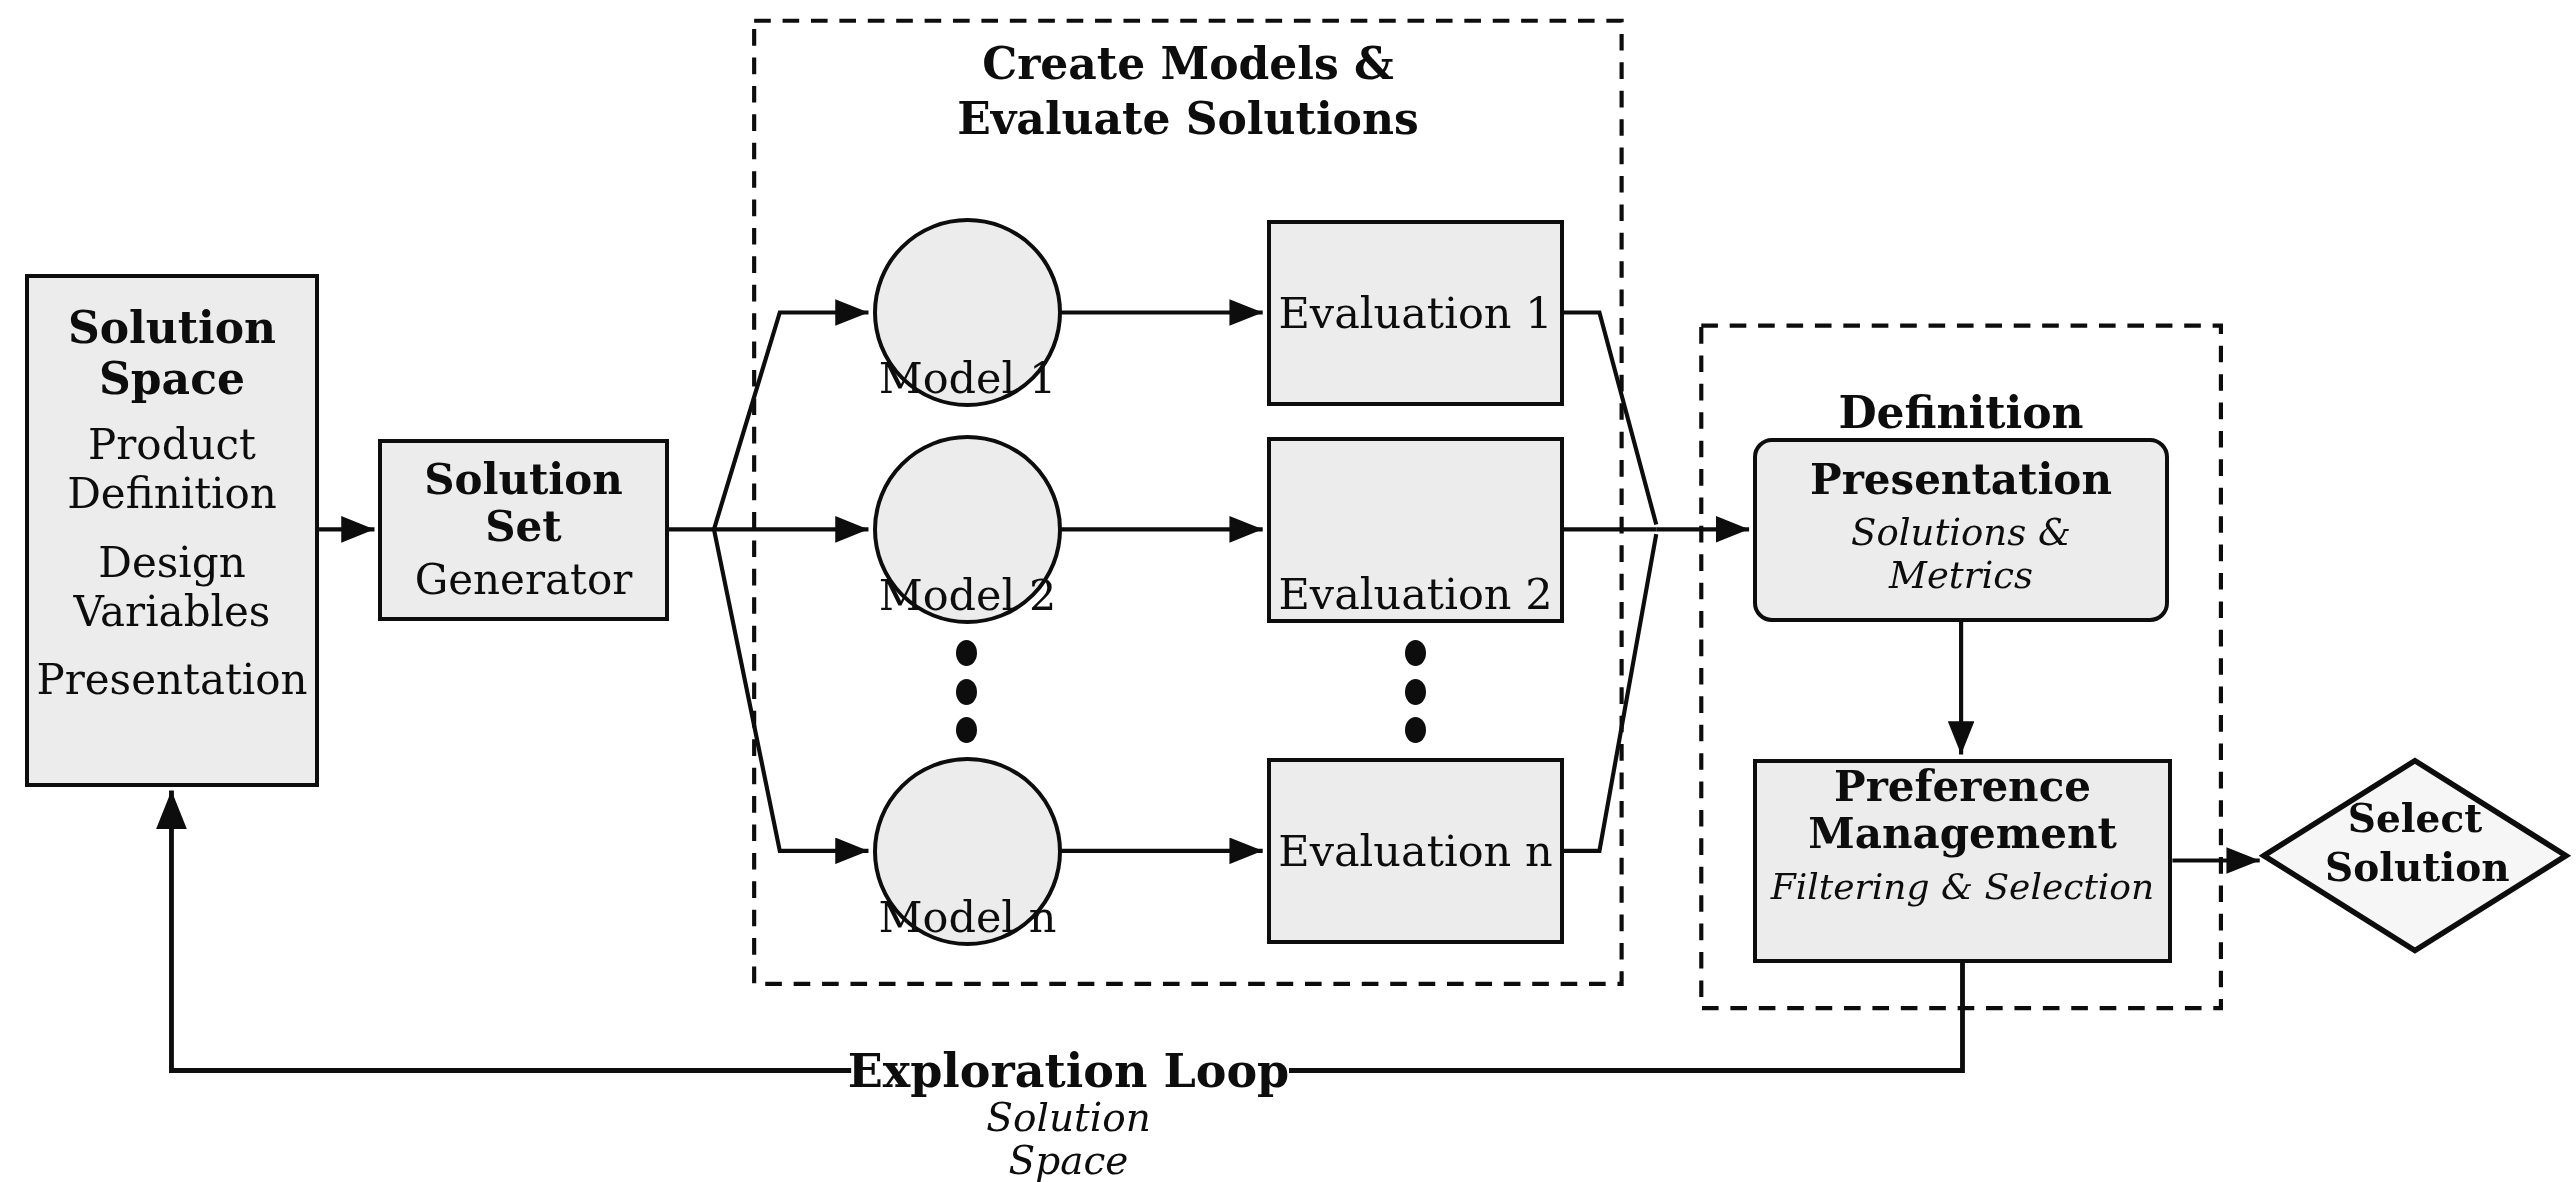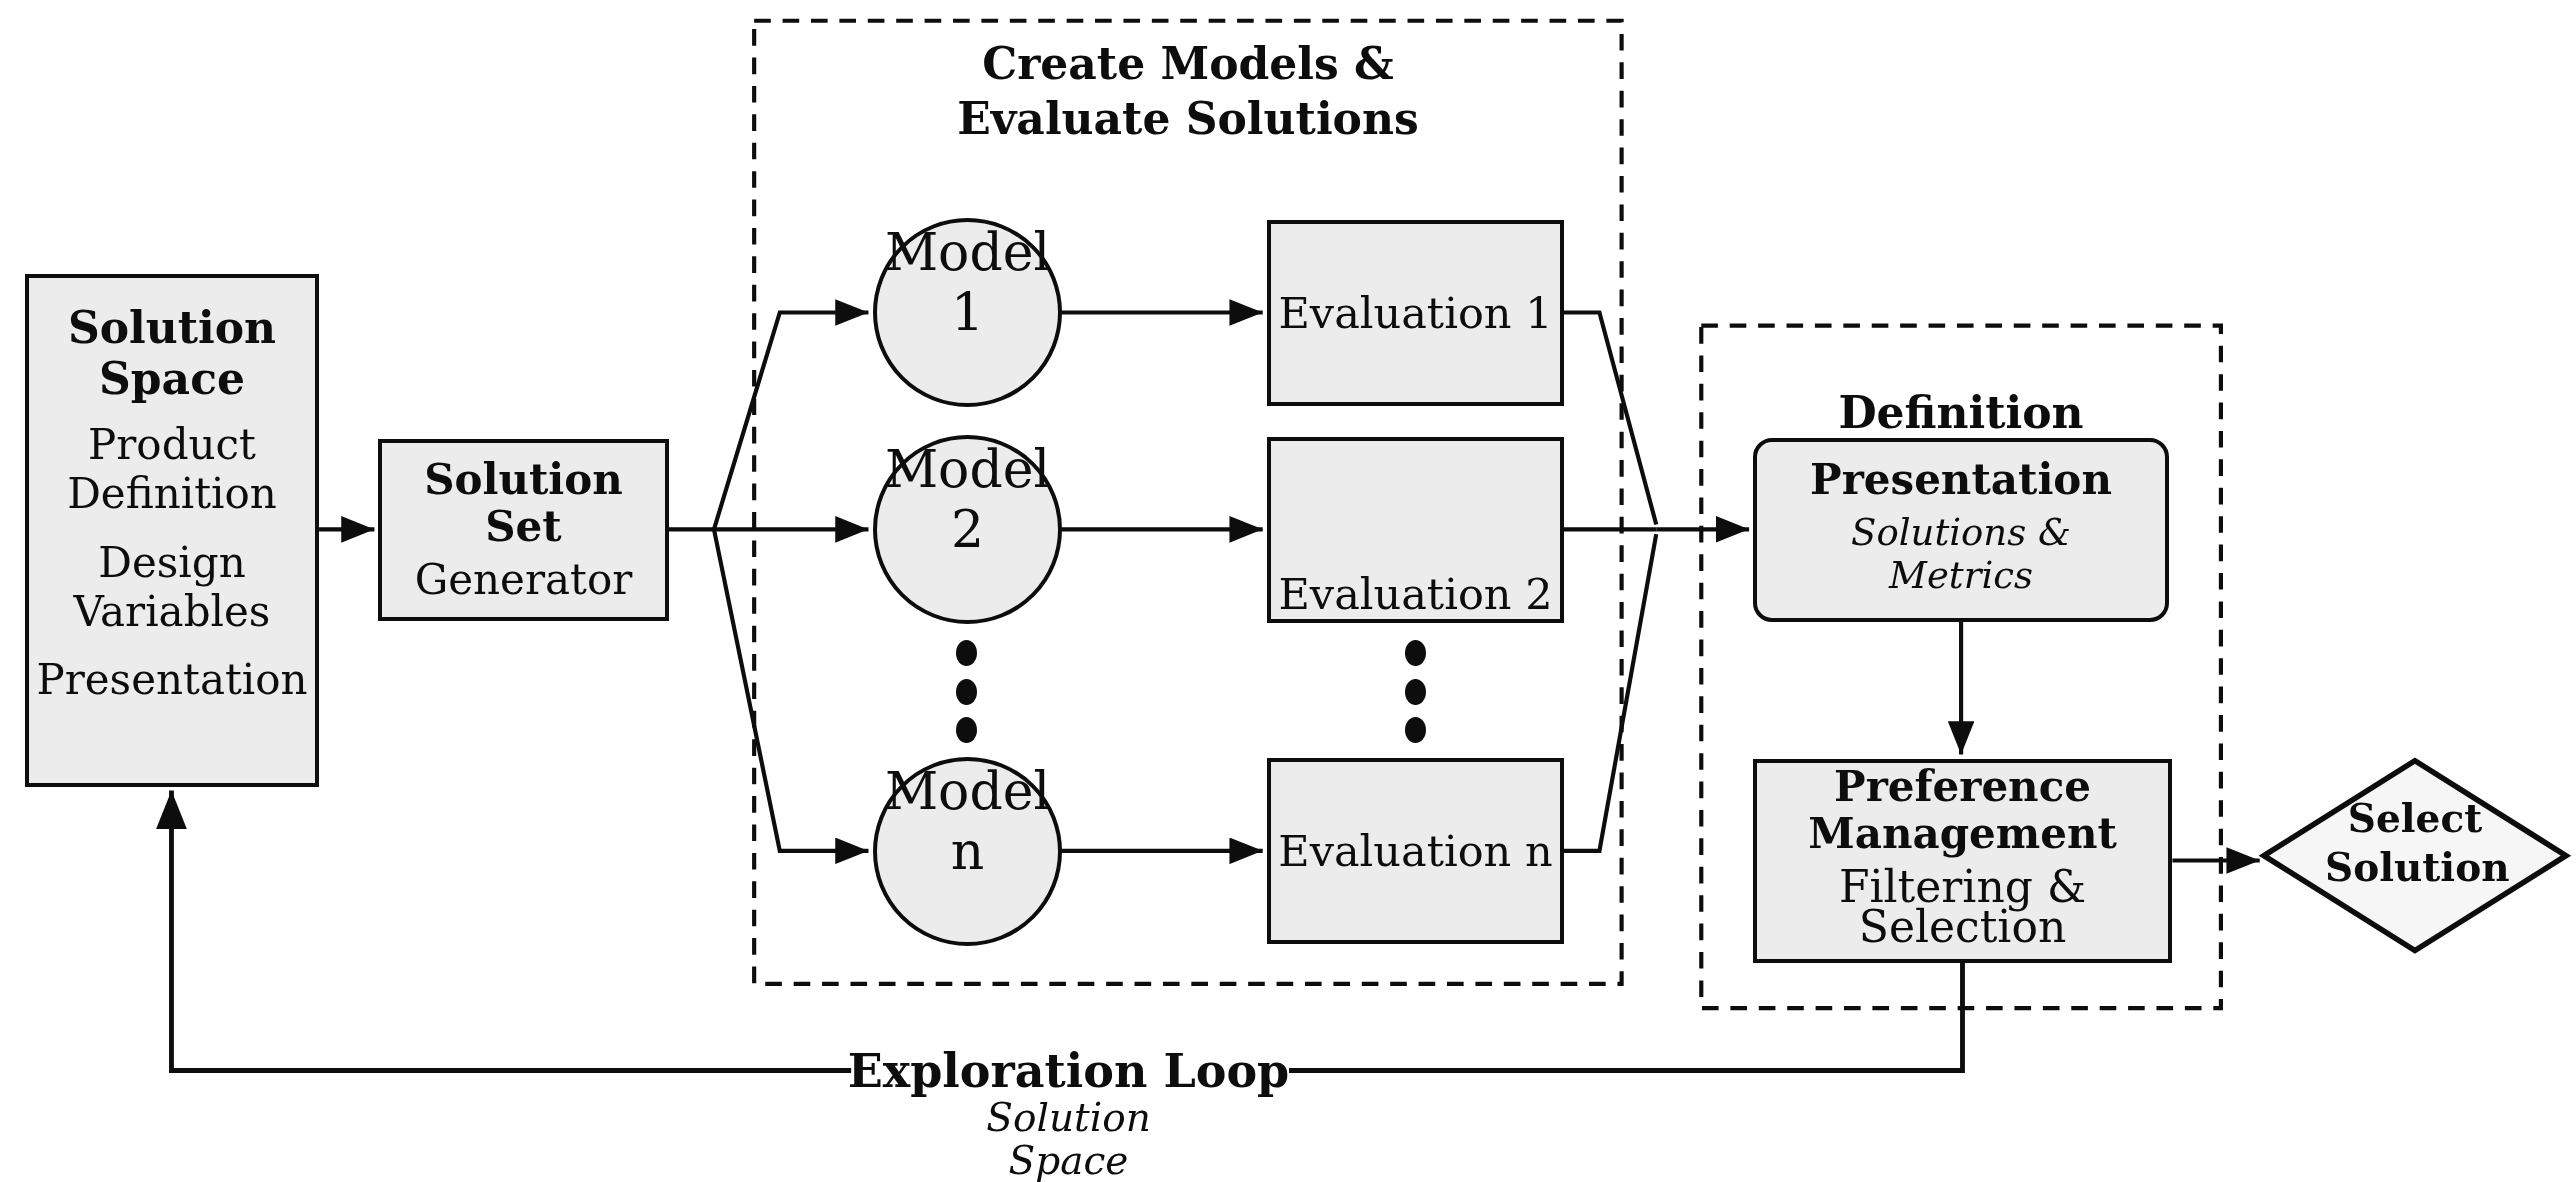--- a/index.html
+++ b/index.html
@@ -38,22 +38,22 @@
   .solution-set .t{font-size:42px;font-weight:bold;line-height:47px;max-width:208px;margin:0 auto 8.3px auto;}
   .solution-set .s{font-size:42px;line-height:44px;}
   
   .group-title{font-size:44px;font-weight:bold;line-height:55px;}
   .models-group-title{left:754px;top:36px;width:868px;}
   .models-group-title .inner{max-width:541px;margin:0 auto;}
   .exploration-title{left:1701px;top:385px;width:520px;}
   
   .circle{
     width:189px;height:189px;border-radius:50%;
-    display:flex;align-items:flex-start;justify-content:center;
-    font-size:52px;
+    display:flex;align-items:flex-end;justify-content:center;
+    font-size:43px;
   }
   .model-1{left:873px;top:218px;}
   .model-2{left:873px;top:435px;}
   .model-n{left:873px;top:757px;}
   
   .eval{
     left:1267px;width:297px;height:186px;
     display:flex;align-items:center;justify-content:center;
     font-size:43px;
   }
@@ -64,21 +64,21 @@
   .vdots{position:absolute;z-index:2;width:21px;top:640px;}
   .vdots .dot{width:21px;height:26px;border-radius:50%;background:var(--line);margin:0 0 12.5px 0;}
   .vdots-models{left:956px;}
   .vdots-evals{left:1405px;}
   
   .presentation{left:1753px;top:438px;width:416px;height:184px;padding-top:14px;border-radius:19px;}
   .presentation .t{font-size:42px;font-weight:bold;line-height:47px;margin-bottom:5.5px;}
   .presentation .s{font-size:37px;font-style:italic;line-height:43px;max-width:291px;margin:8px auto;}
   .pref{left:1753px;top:759px;width:419px;height:204px;padding-top:0;}
   .pref .t{font-size:42px;font-weight:bold;line-height:47px;max-width:319px;margin:0 auto 9.7px auto;}
-  .pref .s{font-size:44px;line-height:40px;}
+  .pref .s{font-size:36px;font-style:italic;line-height:40px;}
   
   .select-solution-label{left:2325px;top:794px;width:180px;font-size:39px;font-weight:bold;line-height:49px;}
   
   .loop-title{left:826px;top:1046px;width:485px;font-size:46px;font-weight:bold;line-height:50px;background:transparent;}
   .loop-sub{left:930px;top:1096px;width:277px;font-size:39px;font-style:italic;line-height:43px;}
 </style>
 </head>
 <body>
 
 <div class="canvas">

